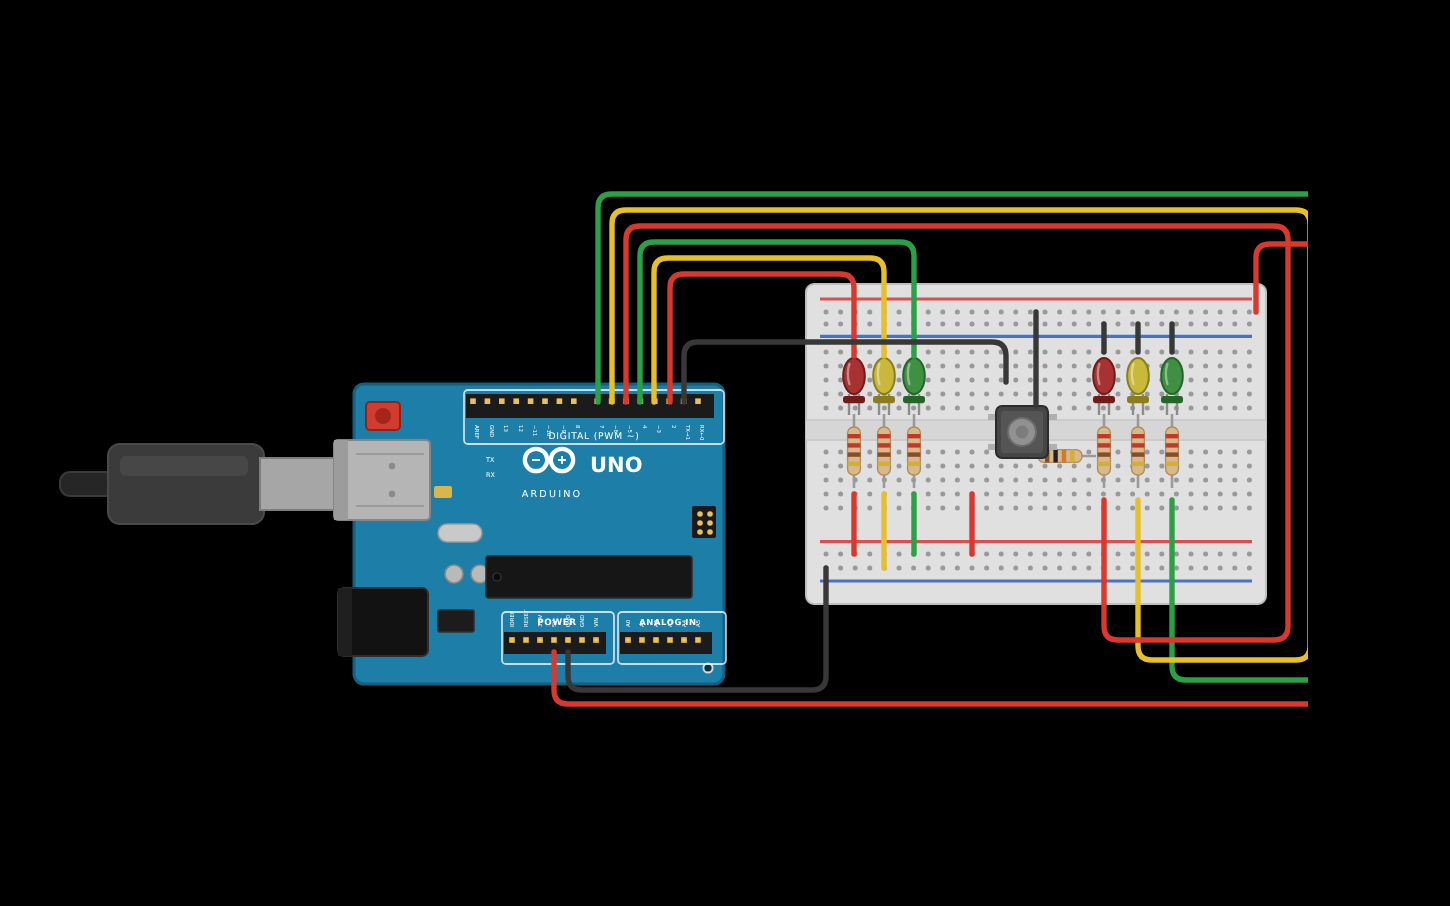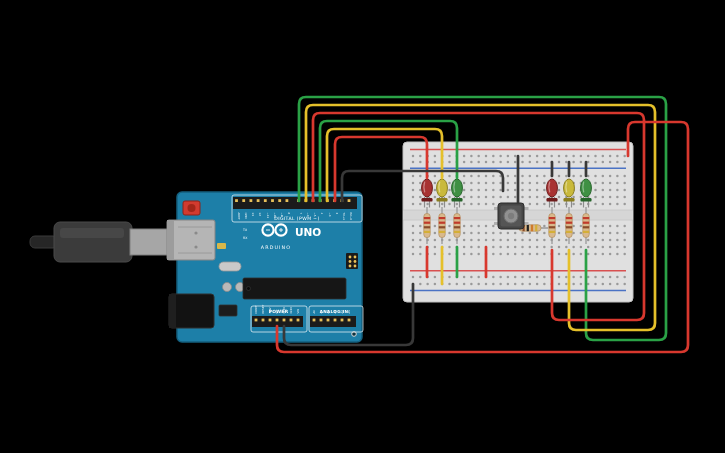--- a/index.html
+++ b/index.html
@@ -1,16 +1,16 @@
 <!DOCTYPE html>
 <html><head>
 <meta charset="utf-8">
 <style>
   html,body{margin:0;padding:0;background:#000;}
-  .stage{position:relative;width:725px;height:453px;background:#000;overflow:hidden;}
+  .stage{position:relative;width:654px;height:453px;background:#000;overflow:hidden;}
   svg{display:block;}
   text{font-family:"DejaVu Sans","Liberation Sans",sans-serif;}
 </style>
 </head>
 <body>
 
 <div class="stage">
 <svg id="scene" width="725" height="453" viewBox="0 0 725 453">
 
   <g>

